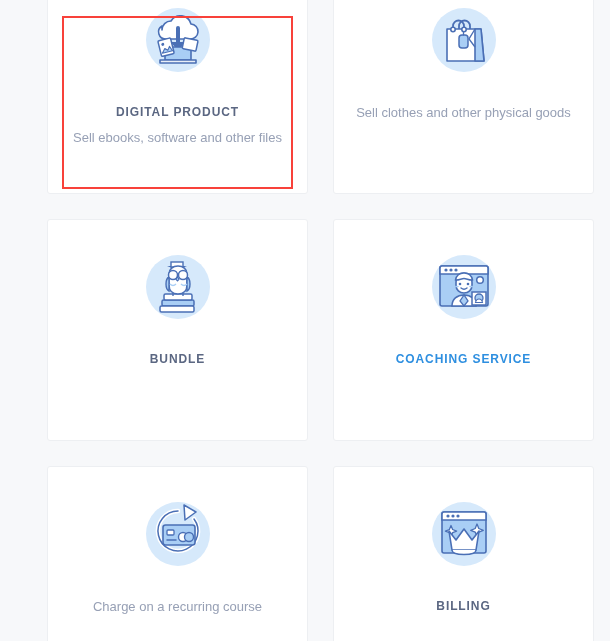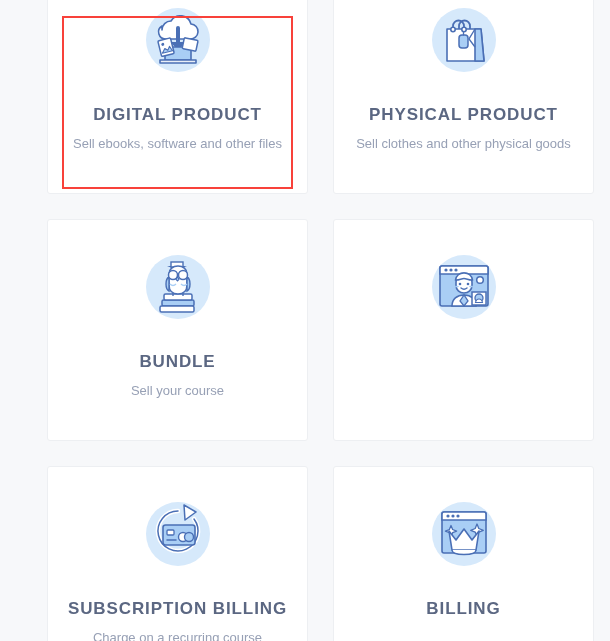--- a/index.html
+++ b/index.html
@@ -57,21 +57,21 @@
     width: 84px;
     height: 84px;
     display: flex;
     align-items: center;
     justify-content: center;
     margin-bottom: 24px;
   }
   .icon-wrap svg { display: block; }
 
   .card-title {
-    font-size: 17px;
+    font-size: 12px;
     font-weight: bold;
     letter-spacing: 0.9px;
     color: #5b6782;
     text-align: center;
     line-height: 1.2;
     margin-bottom: 11px;
   }
   .card-title.accent { color: #2e8fe0; }
 
   .card-subtitle {
@@ -116,21 +116,20 @@
           <path d="M37 32v-3a5.5 5.5 0 0 1 11 0v3" fill="none" stroke="#4a6fb5" stroke-width="1.8"></path>
           <path d="M25 32h34l3 32H25z" fill="#ffffff" stroke="#4a6fb5" stroke-width="1.6" stroke-linejoin="round"></path>
           <path d="M53 32h6l3 32h-9z" fill="#a9cef5" stroke="#4a6fb5" stroke-width="1.6" stroke-linejoin="round"></path>
           <path d="M53 32l-6 10 6 8" fill="none" stroke="#4a6fb5" stroke-width="1.4"></path>
           <circle cx="31" cy="32.5" r="2.2" fill="#ffffff" stroke="#4a6fb5" stroke-width="1.6"></circle>
           <circle cx="42" cy="32.5" r="2.2" fill="#ffffff" stroke="#4a6fb5" stroke-width="1.6"></circle>
           <rect x="37" y="38" width="9" height="13" rx="3" fill="#a9cef5" stroke="#4a6fb5" stroke-width="1.5"></rect>
           <path d="M41.5 34.5v4" stroke="#4a6fb5" stroke-width="1.3"></path>
         </svg>
       </div>
-      <div class="card-title">PHYSICAL PRODUCT</div>
       <div class="card-subtitle">Sell clothes and other physical goods</div>
     </div>
     <div class="product-card">
       <div class="icon-wrap">
         <svg width="84" height="84" viewBox="0 0 84 84">
           <circle cx="42" cy="43" r="32" fill="#d6e9fb"></circle>
           <rect x="26" y="56" width="32" height="6" rx="1.5" fill="#a9cef5" stroke="#4a6fb5" stroke-width="1.5"></rect>
           <rect x="24" y="62" width="34" height="6" rx="1.5" fill="#ffffff" stroke="#4a6fb5" stroke-width="1.5"></rect>
           <rect x="28" y="50" width="28" height="6" rx="1.5" fill="#ffffff" stroke="#4a6fb5" stroke-width="1.5"></rect>
           <path d="M31 22h20l-10 4z" fill="#4a6fb5"></path>
@@ -139,21 +138,20 @@
           <path d="M33 33c-2 1-3 4-3 7s1 6 3 7z" fill="#a9cef5" stroke="#4a6fb5" stroke-width="1.4"></path>
           <path d="M51 33c2 1 3 4 3 7s-1 6-3 7z" fill="#a9cef5" stroke="#4a6fb5" stroke-width="1.4"></path>
           <circle cx="37" cy="31" r="4.5" fill="#ffffff" stroke="#4a6fb5" stroke-width="1.5"></circle>
           <circle cx="47" cy="31" r="4.5" fill="#ffffff" stroke="#4a6fb5" stroke-width="1.5"></circle>
           <path d="M41.5 32.5l1.5 3-1.5 1.5-1.5-1.5z" fill="#a9cef5" stroke="#4a6fb5" stroke-width="1.1"></path>
           <path d="M34 40q3 3 6 0M45 40q3 3 6 0" fill="none" stroke="#a9cef5" stroke-width="1.4"></path>
           <path d="M37 49v3M47 49v3" stroke="#4a6fb5" stroke-width="1.4"></path>
         </svg>
       </div>
       <div class="card-title">BUNDLE</div>
-      <div class="card-subtitle">Sell your course</div>
     </div>
     <div class="product-card">
       <div class="icon-wrap">
         <svg width="84" height="84" viewBox="0 0 84 84">
           <circle cx="42" cy="43" r="32" fill="#d6e9fb"></circle>
           <rect x="18" y="22" width="48" height="40" rx="2" fill="#a9cef5" stroke="#4a6fb5" stroke-width="1.6"></rect>
           <path d="M18 24a2 2 0 0 1 2-2h44a2 2 0 0 1 2 2v6H18z" fill="#ffffff" stroke="#4a6fb5" stroke-width="1.6"></path>
           <circle cx="24" cy="26" r="1.6" fill="#4a6fb5"></circle>
           <circle cx="29" cy="26" r="1.6" fill="#4a6fb5"></circle>
           <circle cx="34" cy="26" r="1.6" fill="#4a6fb5"></circle>
@@ -164,36 +162,36 @@
           <path d="M33.5 36c1-5 4-7 8.5-7s7.5 2 8.5 7c-3 .5-6-1.5-8.5-1.5s-5.5 2-8.5 1.5z" fill="#ffffff" stroke="#4a6fb5" stroke-width="1.5"></path>
           <circle cx="38" cy="40" r="1.3" fill="#4a6fb5"></circle>
           <circle cx="46" cy="40" r="1.3" fill="#4a6fb5"></circle>
           <path d="M39 44q3 2.5 6 0" fill="none" stroke="#4a6fb5" stroke-width="1.4" stroke-linecap="round"></path>
           <path d="M34 42.5h2M48 42.5h2" stroke="#a9cef5" stroke-width="1.6" stroke-linecap="round"></path>
           <rect x="50" y="48" width="14" height="13" fill="#ffffff" stroke="#4a6fb5" stroke-width="1.5"></rect>
           <circle cx="57" cy="54" r="4" fill="#a9cef5" stroke="#4a6fb5" stroke-width="1.3"></circle>
           <path d="M53.5 58.5c.5-2.5 2-3.5 3.5-3.5s3 1 3.5 3.5z" fill="#ffffff" stroke="#4a6fb5" stroke-width="1.1"></path>
         </svg>
       </div>
+      <div class="card-title accent">COACHING SERVICE</div>
     </div>
     <div class="product-card">
       <div class="icon-wrap">
         <svg width="84" height="84" viewBox="0 0 84 84">
           <circle cx="42" cy="43" r="32" fill="#d6e9fb"></circle>
           <path d="M58 28a20 20 0 1 1-16-8" fill="none" stroke="#ffffff" stroke-width="4.5" stroke-linecap="round"></path>
           <path d="M58 28a20 20 0 1 1-16-8" fill="none" stroke="#4a6fb5" stroke-width="1.5" stroke-linecap="round"></path>
           <path d="M48 14l12 7-11 8z" fill="#ffffff" stroke="#4a6fb5" stroke-width="1.5" stroke-linejoin="round"></path>
           <rect x="27" y="34" width="32" height="20" rx="2.5" fill="#a9cef5" stroke="#4a6fb5" stroke-width="1.6"></rect>
           <rect x="31" y="39" width="7" height="5" rx="1" fill="#ffffff" stroke="#4a6fb5" stroke-width="1.3"></rect>
           <path d="M31 49h9" stroke="#4a6fb5" stroke-width="1.5" stroke-linecap="round"></path>
           <circle cx="47" cy="46" r="4.5" fill="#ffffff" stroke="#4a6fb5" stroke-width="1.4"></circle>
           <circle cx="53" cy="46" r="4.5" fill="#a9cef5" stroke="#4a6fb5" stroke-width="1.4"></circle>
         </svg>
       </div>
-      <div class="card-title">SUBSCRIPTION BILLING</div>
       <div class="card-subtitle">Charge on a recurring course</div>
     </div>
     <div class="product-card">
       <div class="icon-wrap">
         <svg width="84" height="84" viewBox="0 0 84 84">
           <circle cx="42" cy="43" r="32" fill="#d6e9fb"></circle>
           <rect x="20" y="21" width="44" height="41" rx="2" fill="#a9cef5" stroke="#4a6fb5" stroke-width="1.6"></rect>
           <path d="M20 23a2 2 0 0 1 2-2h40a2 2 0 0 1 2 2v6H20z" fill="#ffffff" stroke="#4a6fb5" stroke-width="1.6"></path>
           <circle cx="26" cy="25" r="1.6" fill="#4a6fb5"></circle>
           <circle cx="31" cy="25" r="1.6" fill="#4a6fb5"></circle>

